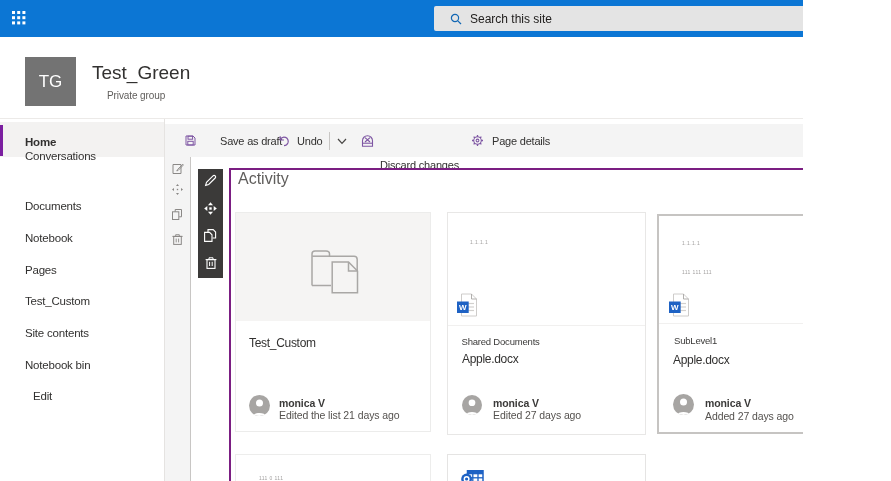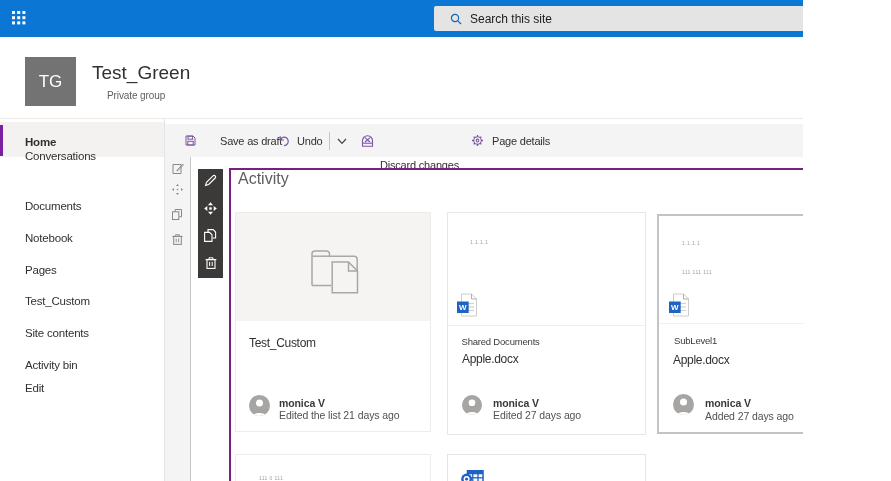--- a/index.html
+++ b/index.html
@@ -41,22 +41,22 @@
   <div class="abs" style="left:0;top:119px;width:164px;height:362px;background:#fff;border-right:1px solid #e5e3e1;"></div>
   <div class="abs" style="left:0;top:122px;width:164px;height:35px;background:#f3f2f1;"></div>
   <div class="abs" style="left:0;top:125px;width:3px;height:31px;background:#7b1fa0;"></div>
   <div class="navitem" style="top:135.5px;font-weight:bold;">Home</div>
   <div class="navitem" style="top:150px;">Conversations</div>
   <div class="navitem" style="top:199.5px;">Documents</div>
   <div class="navitem" style="top:231.5px;">Notebook</div>
   <div class="navitem" style="top:263.5px;">Pages</div>
   <div class="navitem" style="top:295px;">Test_Custom</div>
   <div class="navitem" style="top:327px;">Site contents</div>
-  <div class="navitem" style="top:358.5px;">Activity bin</div>
-  <div class="navitem" style="top:382px;">Edit</div>
+  <div class="navitem" style="top:358.5px;">Notebook bin</div>
+  <div class="navitem" style="top:390px;margin-left:8px;">Edit</div>
 
   <div class="abs" style="left:165px;top:124px;width:726px;height:33px;background:#f4f4f4;"></div>
 
   <svg class="abs" style="left:185px;top:135px;" width="11" height="11" viewBox="0 0 11 11">
     <path d="M1,1 h7 l2,2 v7 h-9 z" fill="none" stroke="#7e56a3" stroke-width="1"></path>
     <rect x="3" y="1.2" width="4.6" height="3" fill="none" stroke="#7e56a3" stroke-width="1"></rect>
     <rect x="2.8" y="6.3" width="5.4" height="3.7" fill="none" stroke="#7e56a3" stroke-width="1"></rect>
   </svg>
   <div class="abs" style="left:203px;top:135px;font-size:11px;letter-spacing:-0.2px;color:#323130;margin-left:17px;">Save as draft</div>
 

